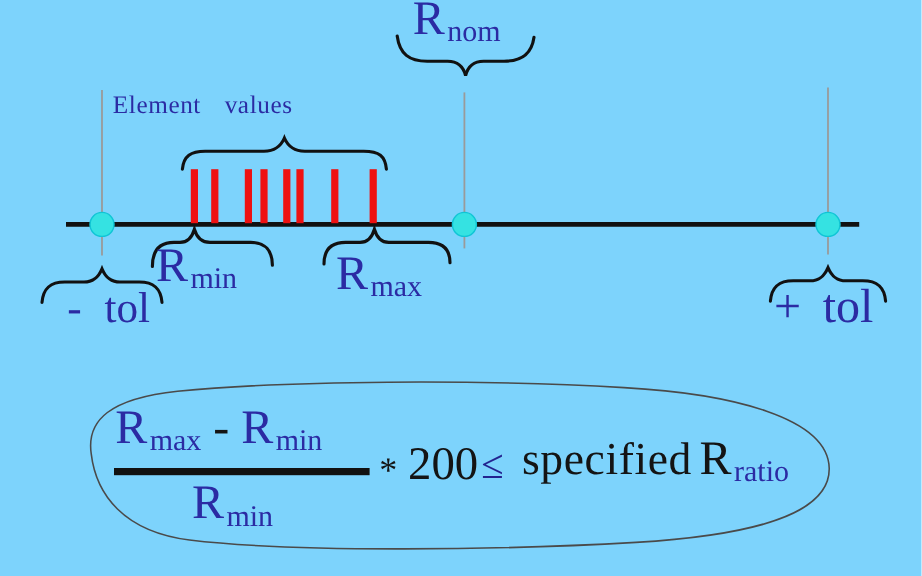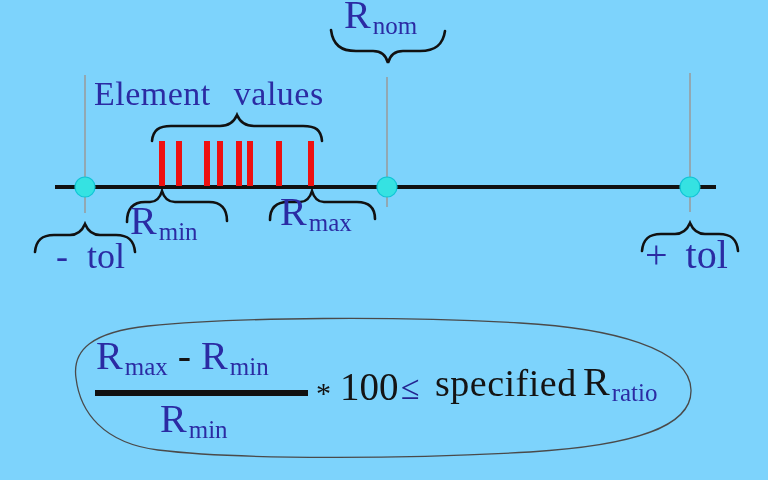--- a/index.html
+++ b/index.html
@@ -8,24 +8,24 @@
     font-family:"Liberation Serif","DejaVu Serif",serif;
   }
   #stage svg{position:absolute;left:0;top:0;}
   .lbl{position:absolute;white-space:nowrap;line-height:1;}
   .blue{color:#2B2BA3;}
   .black{color:#141414;}
   .navy{color:#23238F;}
   .rbase{font-size:40px;}
   .sub{font-size:25px;vertical-align:-0.22em;margin-left:2px;}
   .subsm{font-size:25px;vertical-align:-0.25em;margin-left:2px;}
-  #element-values{left:94px;top:77px;font-size:34px;word-spacing:14px;letter-spacing:.5px;}
+  #element-values{left:94px;top:77px;font-size:21px;word-spacing:14px;letter-spacing:.5px;}
   #rnom{left:344px;top:-5px;}
   #rmin{left:130px;top:201px;}
-  #rmax{left:280px;top:192px;}
+  #rmax{left:280px;top:208px;}
   #minus-tol{left:56px;top:238px;font-size:36px;word-spacing:10px;}
   #plus-tol{left:645px;top:235px;font-size:40px;word-spacing:8px;}
   #frac-num{left:96px;top:336px;}
   #frac-num .minus{font-size:40px;margin:0 10px;color:#141414;}
   #frac-den{left:160px;top:399px;}
   #f-star{left:316px;top:378px;font-size:30px;}
   #f-100{left:340px;top:367px;font-size:39px;}
   #f-leq{left:401px;top:371px;font-size:34px;}
   #f-spec{left:435px;top:364px;font-size:38px;letter-spacing:.5px;font-family:Liberation Serif, serif;}
   #f-rratio{left:583px;top:362px;}
@@ -97,21 +97,21 @@
   </div>
 
   <div class="lbl blue" id="plus-tol">+ tol</div>
 
   <div class="lbl blue" id="frac-den">
     <span class="rbase">R</span><span class="sub">min</span>
   </div>
 
   <div class="lbl black" id="f-star">*</div>
 
-  <div class="lbl black" id="f-100">100</div>
+  <div class="lbl black" id="f-100">200</div>
 
   <div class="lbl navy" id="f-leq">≤</div>
 
   <div class="lbl black" id="f-spec">specified</div>
 
   <div class="lbl black" id="f-rratio">
     <span class="rbase">R</span><span class="subsm blue">ratio</span>
   </div>
 
 </div>

